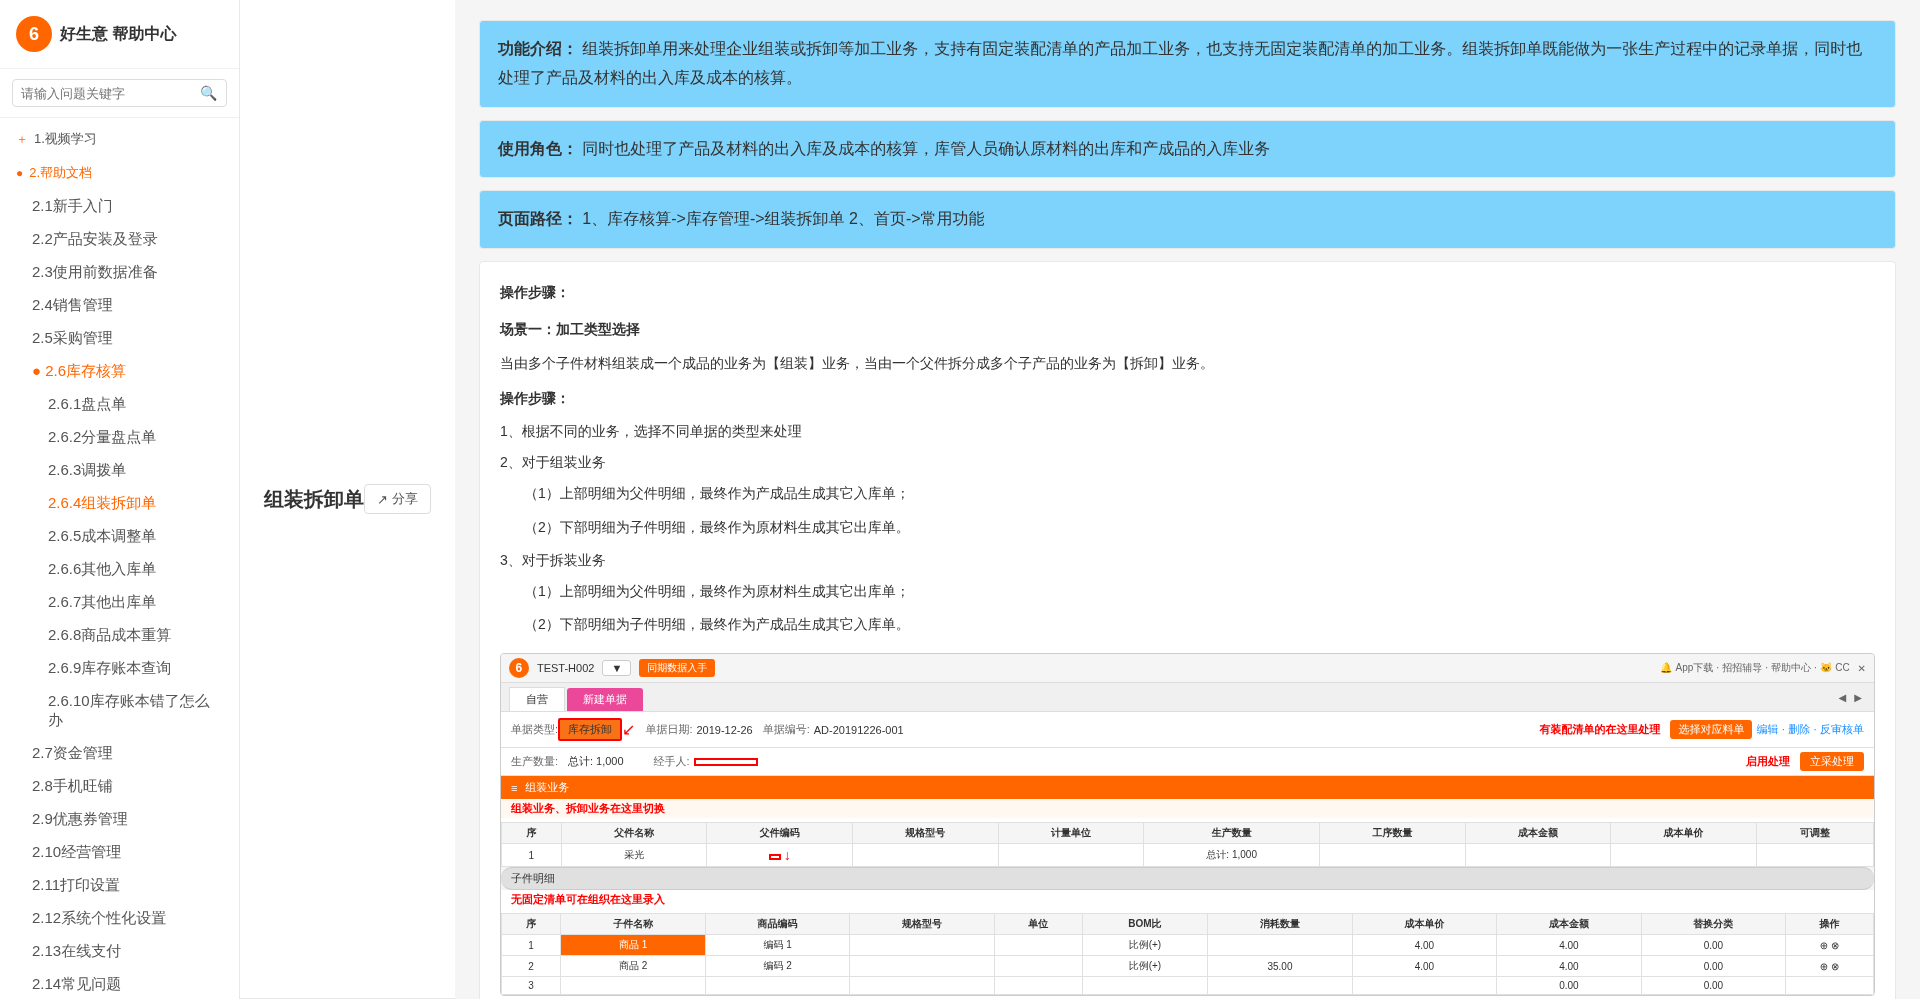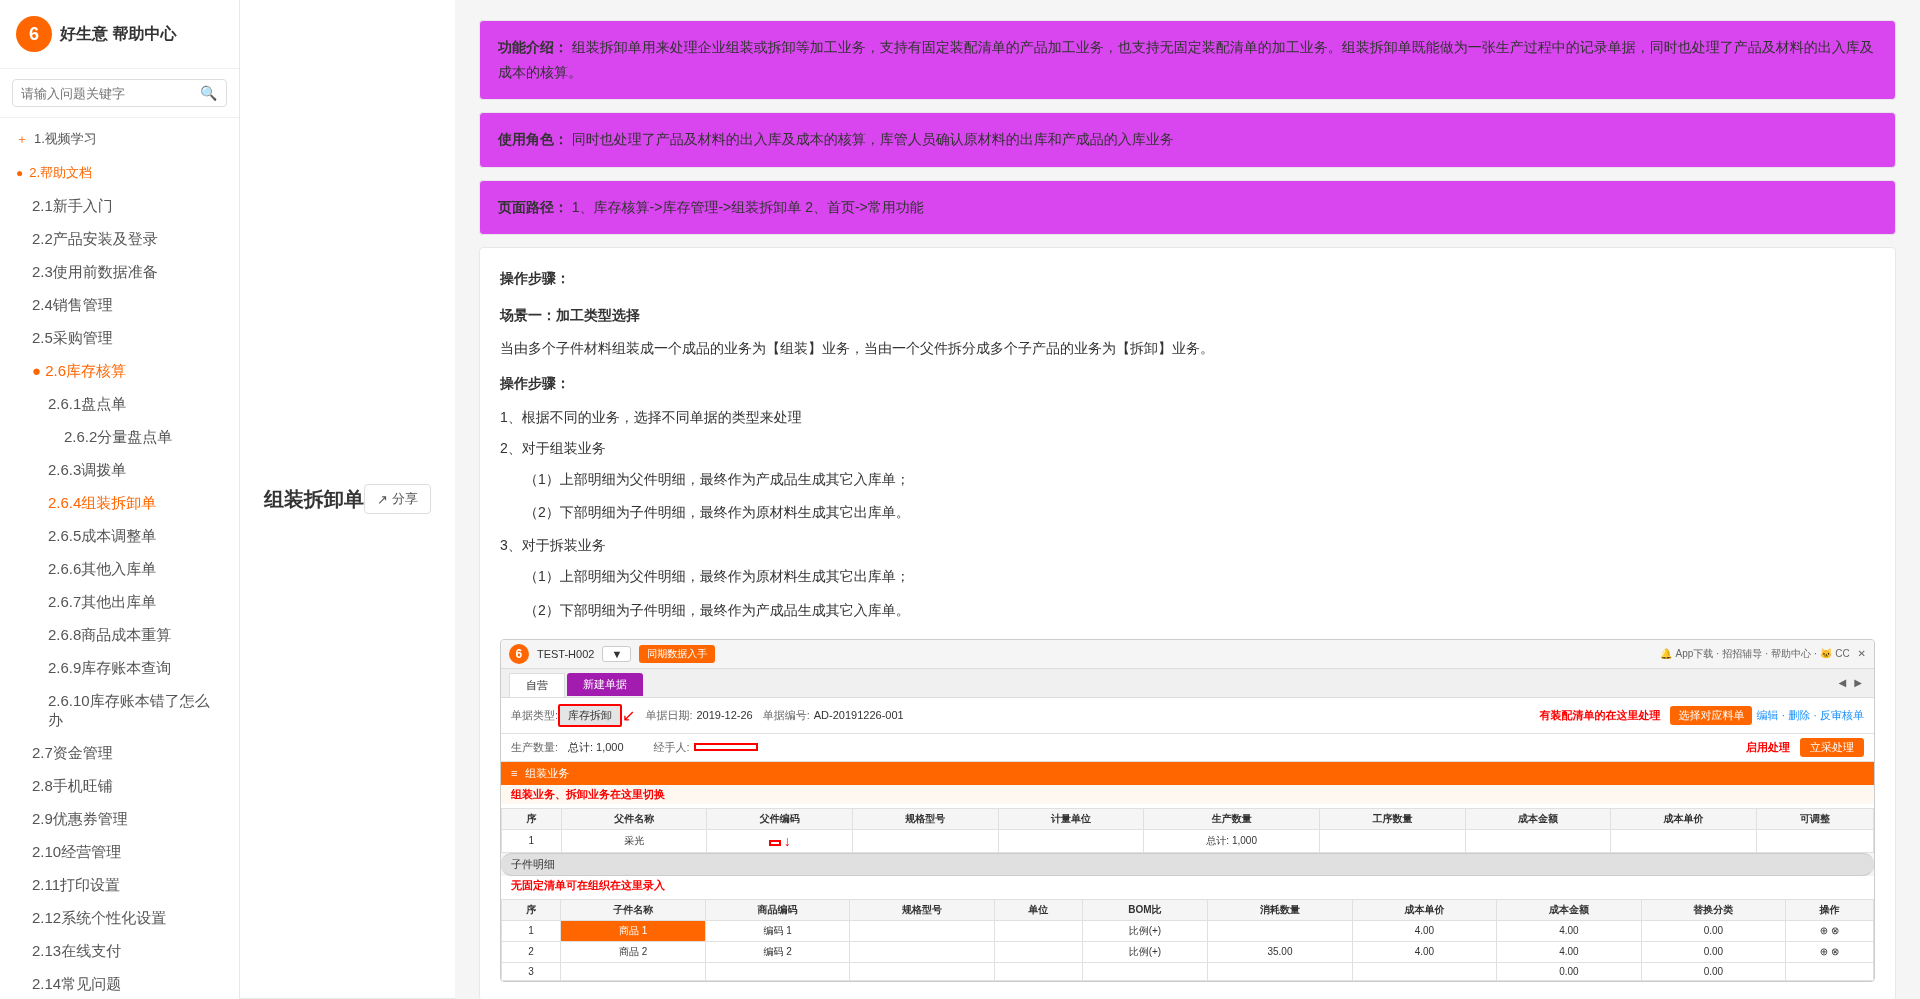--- a/index.html
+++ b/index.html
@@ -139,26 +139,26 @@
     }
 
     .share-btn .share-icon-svg { margin-right: 4px; }
 
     .content-area {
       padding: 20px 24px;
       flex: 1;
     }
 
     .info-block {
-      background: #d946ef;
+      background: #7dd3fc;
       border: 1px solid #e8e8e8;
       border-radius: 4px;
       padding: 14px 18px;
       margin-bottom: 12px;
-      font-size: 14px;
+      font-size: 16px;
       line-height: 1.8;
       color: #333;
     }
 
     .steps-area {
       background: #fff;
       border: 1px solid #e8e8e8;
       border-radius: 4px;
       padding: 18px 20px;
       margin-top: 12px;
@@ -260,21 +260,21 @@
     </div>
 
     <div class="nav-subitem" style="color:#f60;">
       <span class="icon" style="color:#f60;">●</span>
       <span>2.6库存核算</span>
     </div>
 
     <div class="nav-subitem" style="padding-left: 48px;">
       <span>2.6.1盘点单</span>
     </div>
-    <div class="nav-subitem" style="padding-left: 64px;">
+    <div class="nav-subitem" style="padding-left: 48px;">
       <span>2.6.2分量盘点单</span>
     </div>
     <div class="nav-subitem" style="padding-left: 48px;">
       <span>2.6.3调拨单</span>
     </div>
     <div class="nav-subitem active" style="padding-left: 48px; color:#f60;">
       <span>2.6.4组装拆卸单</span>
     </div>
     <div class="nav-subitem" style="padding-left: 48px;">
       <span>2.6.5成本调整单</span>
@@ -385,31 +385,31 @@
               <span style="background:#f60; color:#fff; border-radius:3px; padding:2px 8px; font-size:10px;">同期数据入手</span>
             </div>
             <div style="display:flex; align-items:center; gap:8px; font-size:10px; color:#666;">
               <span>🔔 App下载 · 招招辅导 · 帮助中心 · 🐱 CC</span>
               <span style="cursor:pointer;">✕</span>
             </div>
           </div>
 
           <div style="display:flex; background:#f0f0f0; border-bottom:1px solid #ddd; align-items:center; padding:0 8px;">
             <div style="background:#fff; border:1px solid #ddd; border-bottom:none; padding:4px 16px; font-size:11px; margin-right:2px; margin-top:4px;">自营</div>
-            <div style="background:#a21caf; color:#fff; border-radius:3px 3px 0 0; padding:4px 16px; font-size:11px; margin-right:2px; margin-top:4px;">新建单据</div>
+            <div style="background:#ec4899; color:#fff; border-radius:3px 3px 0 0; padding:4px 16px; font-size:11px; margin-right:2px; margin-top:4px;">新建单据</div>
             <div style="flex:1;"></div>
             <div style="font-size:10px; color:#666; padding:4px;">◀</div>
             <div style="font-size:10px; color:#666; padding:4px;">▶</div>
           </div>
 
           <div style="background:#fff; border-bottom:1px solid #e0e0e0; padding:6px 10px; display:flex; align-items:center; gap:10px; font-size:11px; flex-wrap:wrap;">
 
             <div style="display:flex; align-items:center; gap:0;">
               <span style="color:#666;">单据类型:</span>
-              <span style="border:2px solid red; padding:2px 8px; border-radius:2px; background:#e5e5e5;">库存拆卸</span>
+              <span style="border:2px solid red; padding:2px 8px; border-radius:2px; background:#f97316;">库存拆卸</span>
               <span style="color:red; font-size:16px;">↙</span>
             </div>
             <div style="display:flex; align-items:center; gap:4px;">
               <span style="color:#666;">单据日期:</span>
               <span>2019-12-26</span>
             </div>
             <div style="display:flex; align-items:center; gap:4px;">
               <span style="color:#666;">单据编号:</span>
               <span>AD-20191226-001</span>
             </div>

